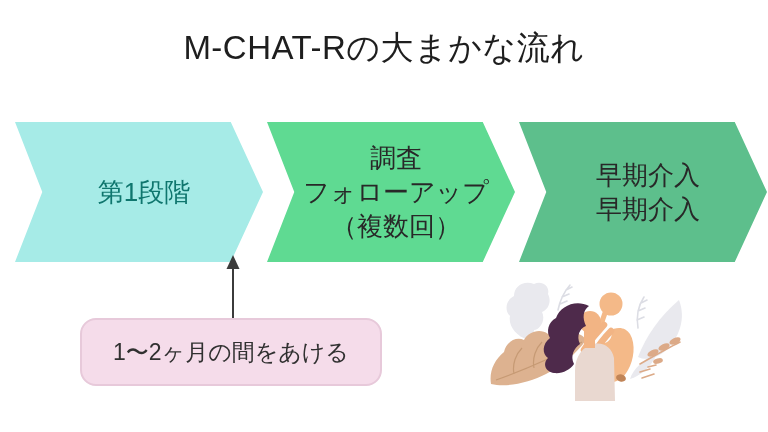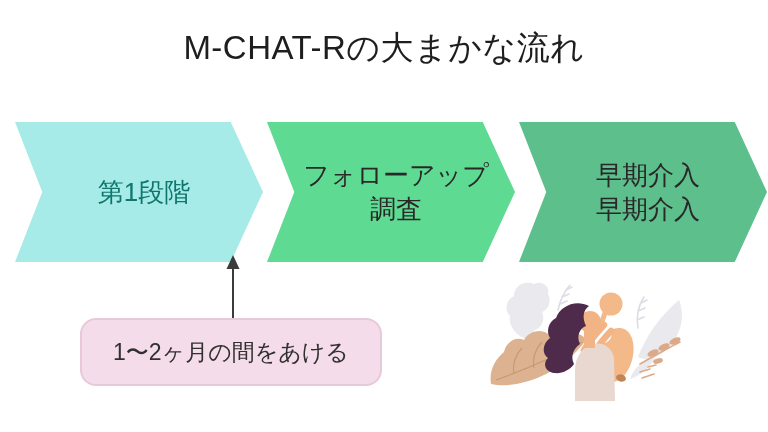--- a/index.html
+++ b/index.html
@@ -46,22 +46,23 @@
   <h1 class="title" style="color: rgb(30, 30, 30);">M-CHAT-Rの大まかな流れ</h1>
 
   <div class="chevron chevron-1" style="background-color: rgb(166, 235, 231);">
     <div class="chevron-label" style="color: #0f766e;">
       <span class="line">第1段階</span>
     </div>
   </div>
 
   <div class="chevron chevron-2" style="background-color: rgb(95, 218, 146);">
     <div class="chevron-label" style="color: rgb(40, 40, 40);">
+      <span class="line">調査</span>
       <span class="line">フォローアップ</span>
-      <span class="line">調査</span>
+      <span class="line">（複数回）</span>
     </div>
   </div>
 
   <div class="chevron chevron-3" style="background-color: rgb(93, 191, 140);">
     <div class="chevron-label" style="color: rgb(40, 40, 40);">
       <span class="line">早期介入</span>
       <span class="line">早期介入</span>
     </div>
   </div>
 

